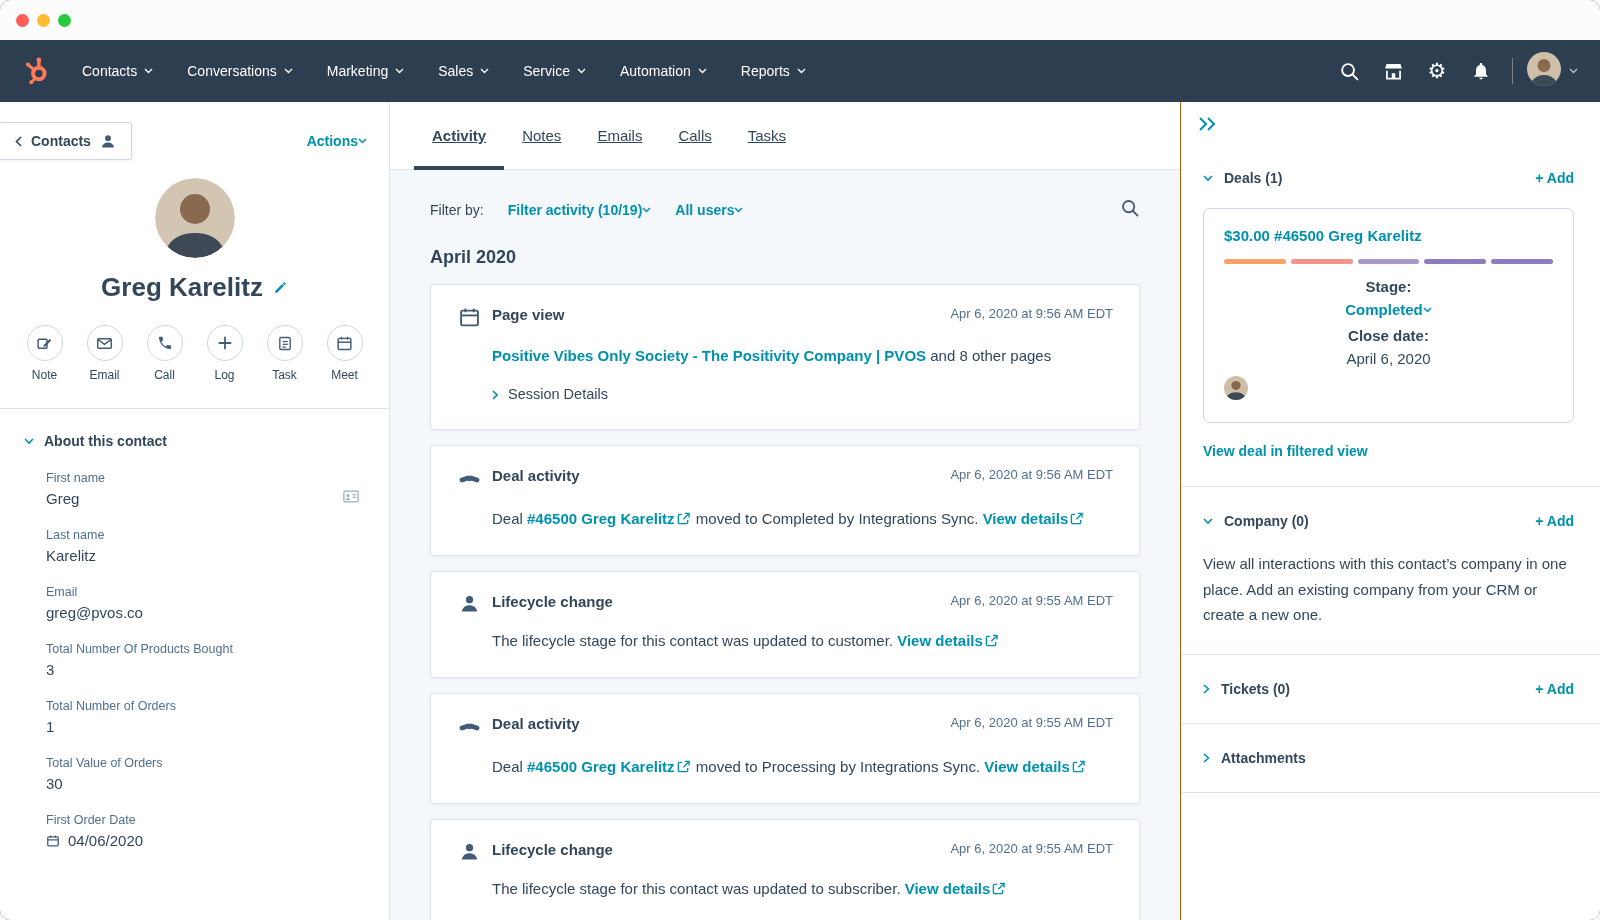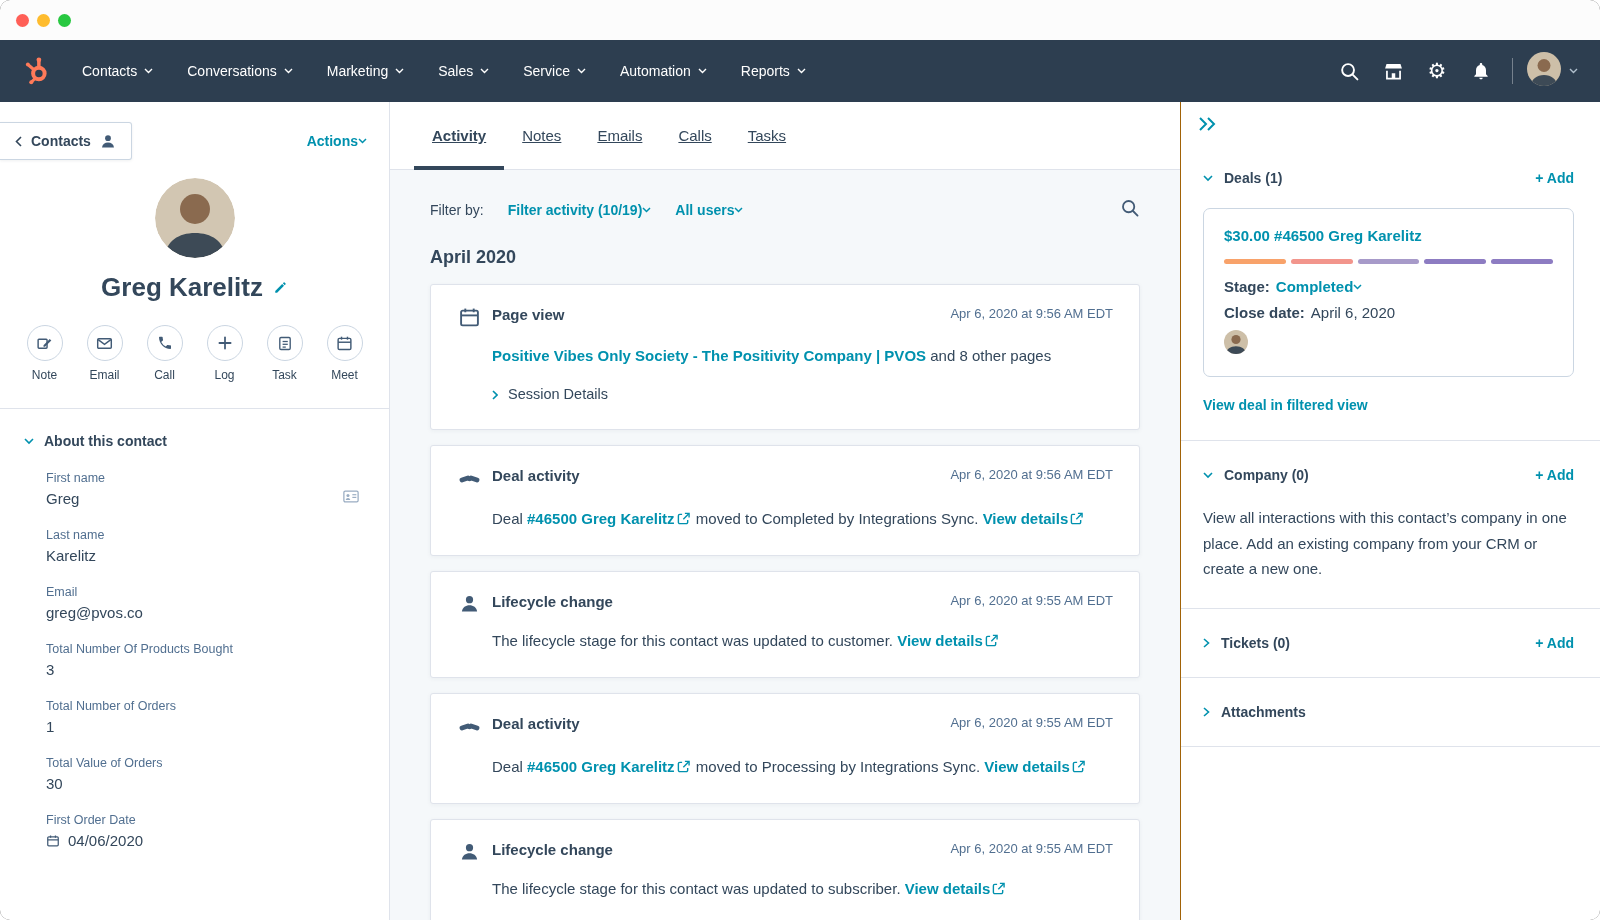--- a/index.html
+++ b/index.html
@@ -87,21 +87,21 @@
   .rs-collapse { padding:14px 0 4px 16px; }
   .rs-section { padding:26px 26px 26px 22px; border-bottom:1px solid #dfe3eb; }
   .rs-section.first { padding-top:30px; }
   .rs-head { display:flex; align-items:center; gap:11px; }
   .rs-title { font-size:14px; font-weight:bold; color:#33475b; }
   .rs-add { margin-left:auto; color:#0091ae; font-size:14px; font-weight:600; }
   .deal-card { border:1px solid #cbd6e2; border-radius:7px; padding:18px 20px; margin-top:22px; }
   .deal-title { color:#0091ae; font-weight:600; font-size:15px; text-decoration:none; display:block; }
   .pipeline { display:flex; gap:5px; margin:15px 0 14px 0; }
   .seg { flex:1; height:5px; border-radius:3px; background:#cbd6e2; }
-  .deal-row { font-size:15px; color:#33475b; margin-bottom:9px; display:flex; align-items:center; gap:6px; }
+  .deal-row { font-size:15px; color:#33475b; margin-bottom:9px; display:flex; align-items:center; gap:6px;flex-direction:column; }
   .deal-row b { font-weight:bold; }
   .mini-avatar { width:24px; height:24px; border-radius:50%; overflow:hidden; margin-top:8px; }
   .view-deal { display:inline-block; margin-top:20px; color:#0091ae; font-weight:600; font-size:14px; text-decoration:none; }
   .rs-text { font-size:15px; color:#33475b; margin-top:22px; line-height:1.7; }
   .manage-btn { display:block; margin:20px auto 2px auto; background:linear-gradient(#f8fafc,#eaf0f6);
     border:1px solid #cbd6e2; border-radius:3px; padding:9px 18px; font-size:13px; color:#506e91;
     font-family:"Liberation Sans", sans-serif; }
 </style>
 </head>
 <body>

